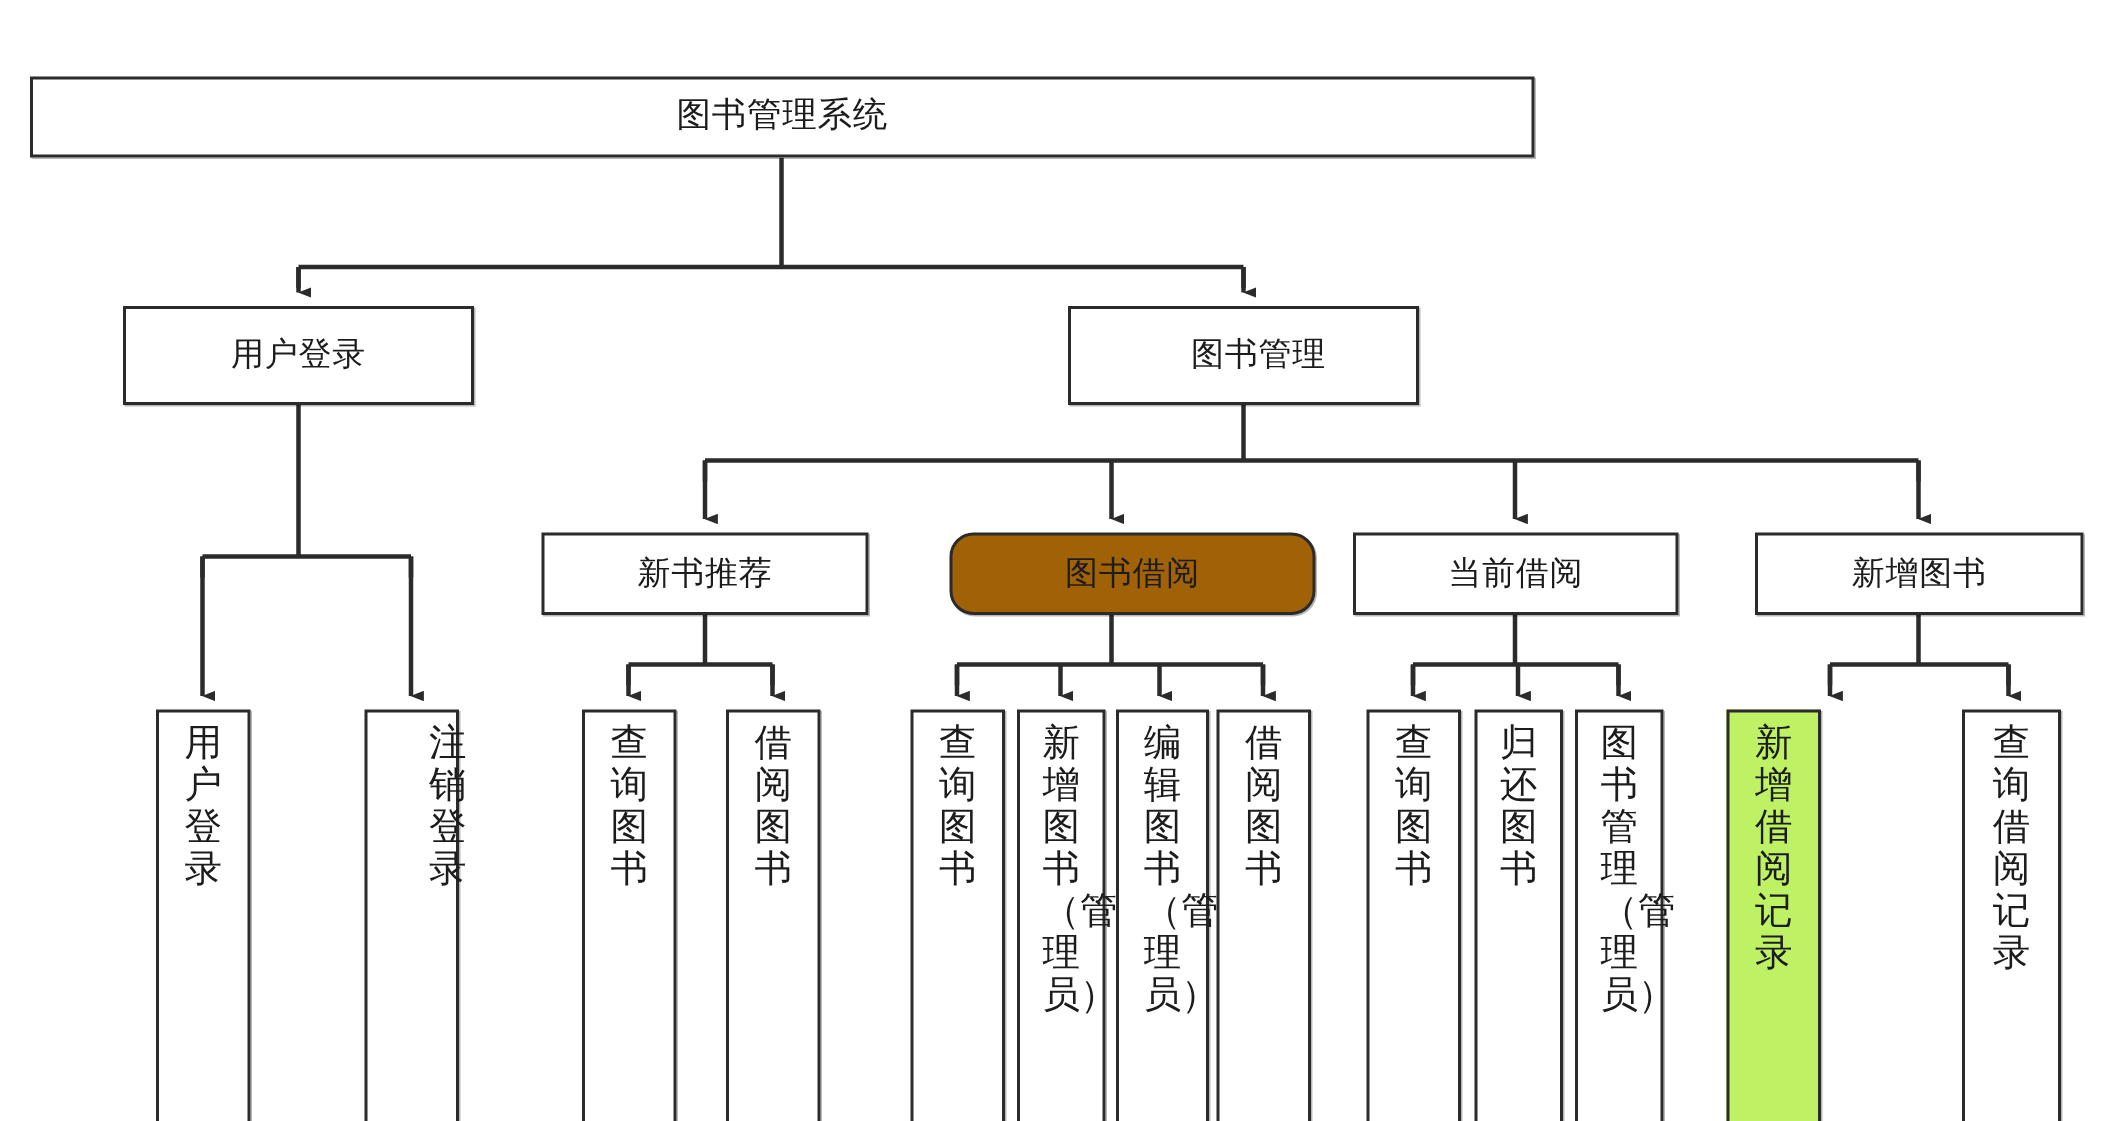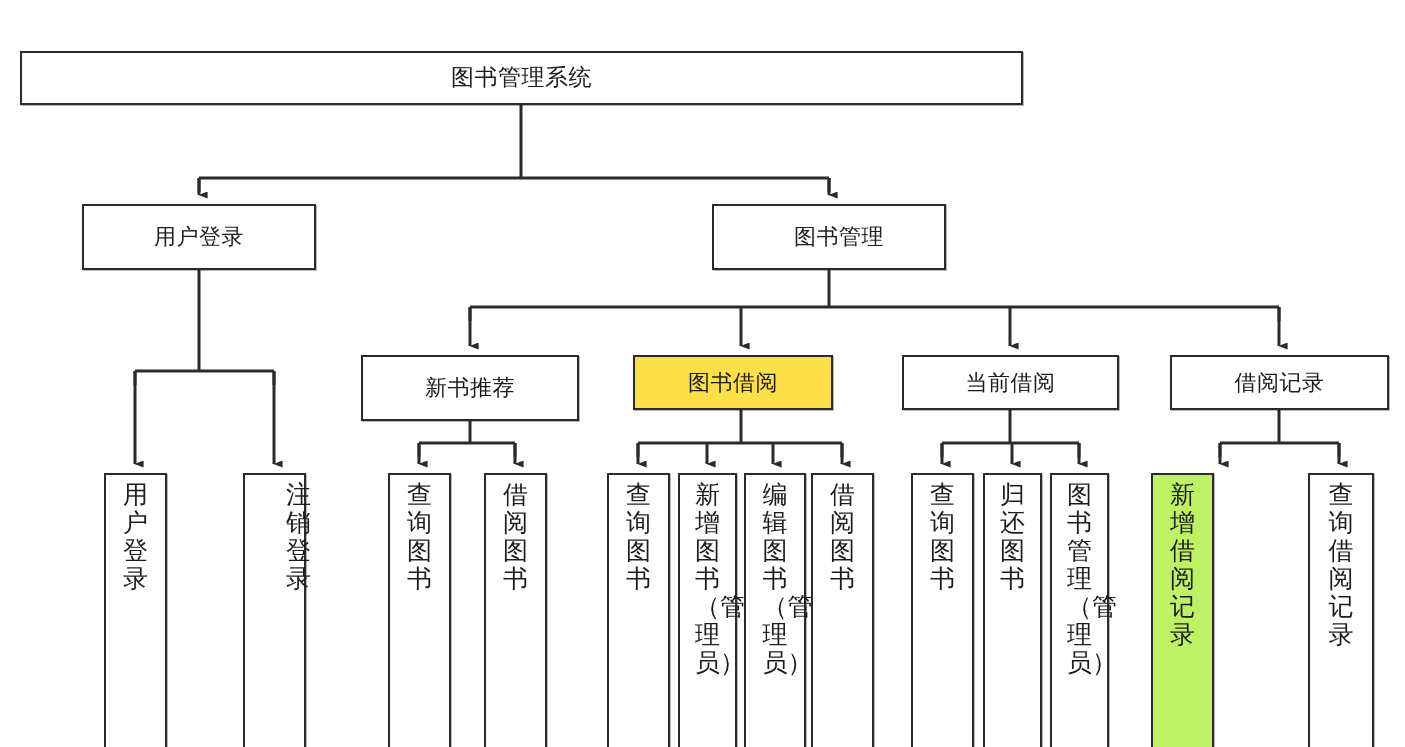--- a/index.html
+++ b/index.html
@@ -119,31 +119,31 @@
   <div id="node-layer">
       <div class="node horiz root" style="left: 20px; top: 14px; width: 1003px; height: 54px; border-color: rgb(43, 43, 43); background: rgb(255, 255, 255);">
         <span class="node-label">图书管理系统</span>
       </div>
       <div class="node horiz" style="left: 82px; top: 167px; width: 234px; height: 66px; border-color: rgb(43, 43, 43); background: rgb(255, 255, 255);">
         <span class="node-label">用户登录</span>
       </div>
       <div class="node horiz" style="left: 712px; top: 167px; width: 234px; height: 66px; border-color: rgb(43, 43, 43); background: rgb(255, 255, 255); padding-left: 20px;">
         <span class="node-label">图书管理</span>
       </div>
-      <div class="node horiz" style="left: 361px; top: 318px; width: 218px; height: 66px; border-color: rgb(43, 43, 43); background: rgb(255, 255, 255);">
+      <div class="node horiz" style="left: 361px; top: 318px; width: 218px; height: 55px; border-color: rgb(43, 43, 43); background: rgb(255, 255, 255);">
         <span class="node-label">新书推荐</span>
       </div>
-      <div class="node horiz" style="left: 633px; top: 318px; width: 200px; height: 55px; border-color: rgb(43, 43, 43); background: #fde047;">
+      <div class="node horiz" style="left: 633px; top: 318px; width: 244px; height: 55px; border-color: rgb(43, 43, 43); background: #a16207; border-radius: 16px;">
         <span class="node-label">图书借阅</span>
       </div>
       <div class="node horiz" style="left: 902px; top: 318px; width: 217px; height: 55px; border-color: rgb(43, 43, 43); background: rgb(255, 255, 255);">
         <span class="node-label">当前借阅</span>
       </div>
       <div class="node horiz" style="left: 1170px; top: 318px; width: 219px; height: 55px; border-color: rgb(43, 43, 43); background: rgb(255, 255, 255);">
-        <span class="node-label">借阅记录</span>
+        <span class="node-label">新增图书</span>
       </div>
       <div class="node vert" style="left: 104px; top: 436px; width: 63px; height: 299px; border-color: rgb(43, 43, 43); background: rgb(255, 255, 255);">
         <span class="node-label">用户登录</span>
       </div>
       <div class="node vert" style="left: 243px; top: 436px; width: 63px; height: 299px; border-color: rgb(43, 43, 43); background: rgb(255, 255, 255); padding-left: 48px;">
         <span class="node-label">注销登录</span>
       </div>
       <div class="node vert" style="left: 388px; top: 436px; width: 63px; height: 299px; border-color: rgb(43, 43, 43); background: rgb(255, 255, 255);">
         <span class="node-label">查询图书</span>
       </div>

